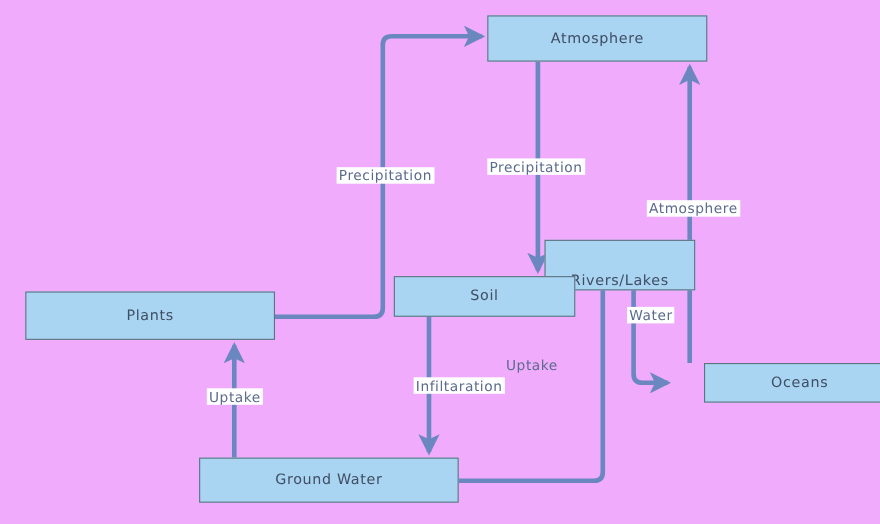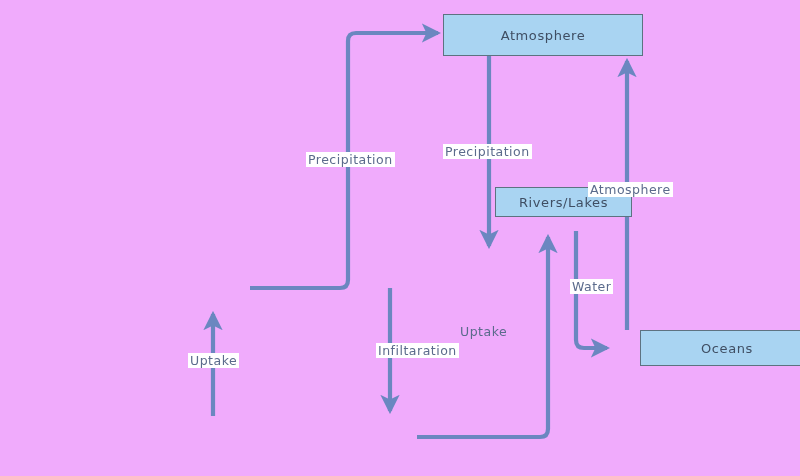--- a/index.html
+++ b/index.html
@@ -78,30 +78,39 @@
 
     <path d="M 390 288 L 390 411" fill="none" stroke="#6b87c0" stroke-width="4.2" stroke-linecap="butt" marker-end="url(#arrow)"></path>
 
     <path d="M 417 437 L 540 437 Q 548 437 548 429 L 548 237" fill="none" stroke="#6b87c0" stroke-width="4.2" stroke-linecap="butt" stroke-linejoin="round" marker-end="url(#arrow)"></path>
   </svg>
 
   <div class="node" style="left:443px; top:14px; width:200px; height:42px;">
     <span class="node-label">Atmosphere</span>
   </div>
 
-  <div class="node" style="left:495px; top:187px; width:137px; height:30px;">
+  <div class="node" style="left:495px; top:218px; width:137px; height:46px;align-items:flex-end;">
     <span class="node-label">Rivers/Lakes</span>
   </div>
 
+  <div class="node" style="left:358px; top:251px; width:165px; height:37px;">
+    <span class="node-label">Soil</span>
+  </div>
 
+  <div class="node" style="left:23px; top:265px; width:227px; height:44px;">
+    <span class="node-label">Plants</span>
+  </div>
 
   <div class="node" style="left:640px; top:330px; width:174px; height:36px;">
     <span class="node-label">Oceans</span>
   </div>
 
+  <div class="node" style="left:181px; top:416px; width:236px; height:41px;">
+    <span class="node-label">Ground Water</span>
+  </div>
 
   <div class="edge-label" style="left:306px; top:152px;">Precipitation</div>
 
   <div class="edge-label" style="left:443px; top:144px;">Precipitation</div>
 
   <div class="edge-label" style="left:588px; top:182px;">Atmosphere</div>
 
   <div class="edge-label" style="left:570px; top:279px;">Water</div>
 
   <div class="edge-label" style="left:188px; top:353px;">Uptake</div>

